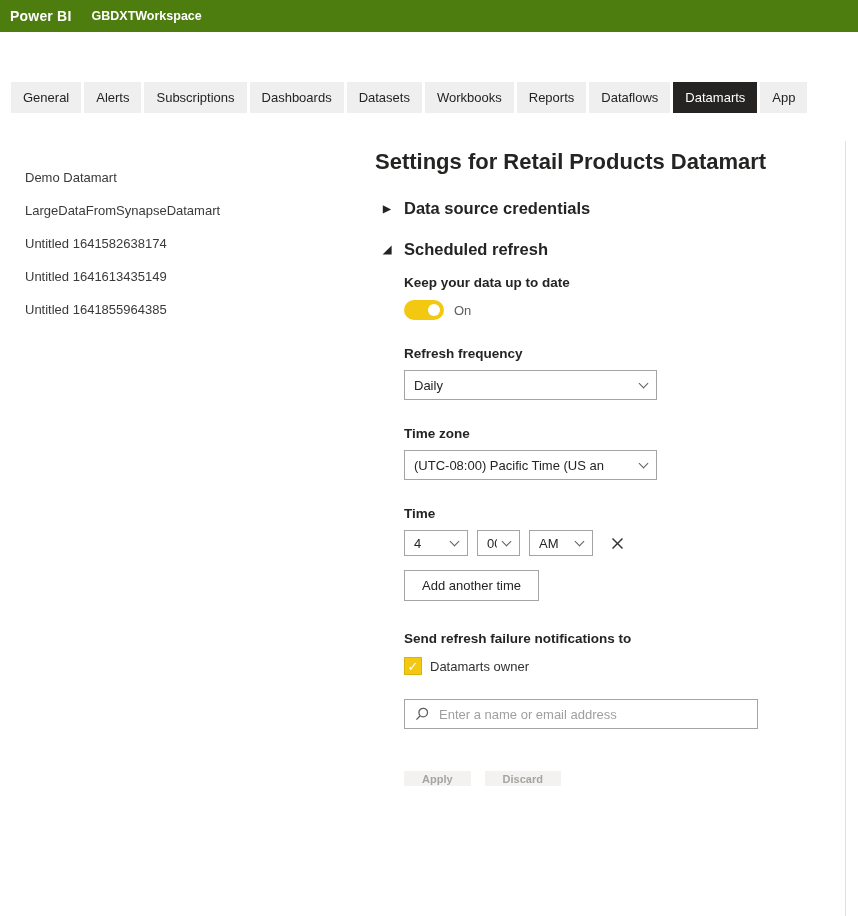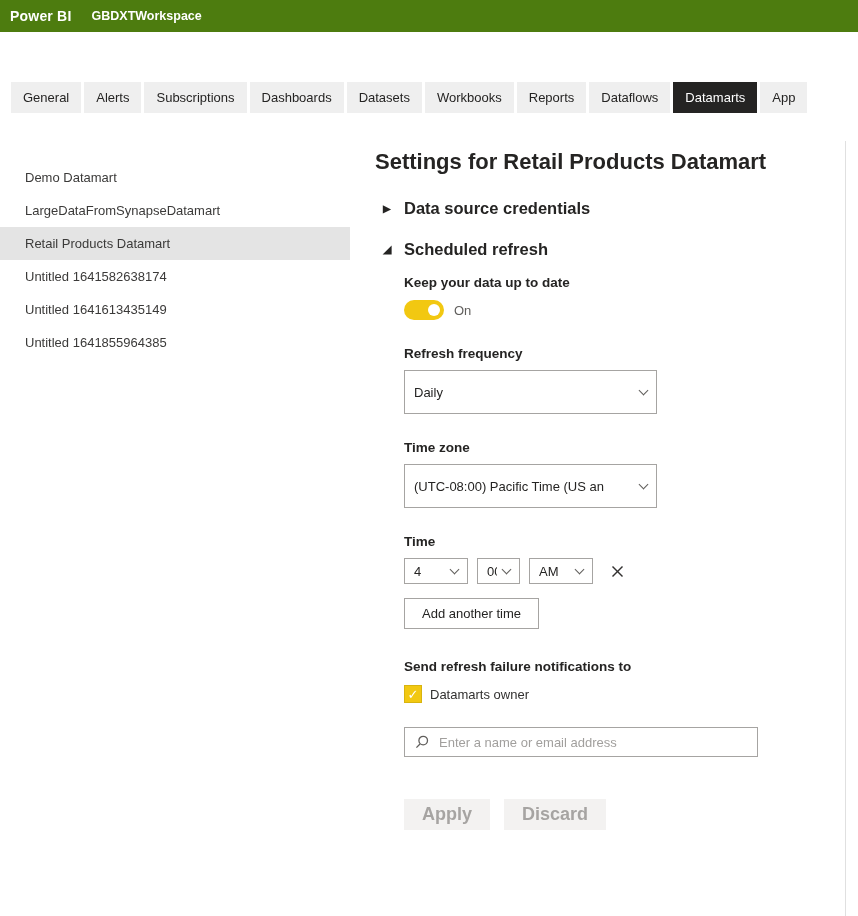--- a/index.html
+++ b/index.html
@@ -64,21 +64,21 @@
     position:relative; cursor:pointer; flex:none;
   }
   .toggle .knob {
     position:absolute; top:4px; left:24px; width:12px; height:12px;
     border-radius:50%; background:#ffffff;
   }
   .toggle-state { font-size:13px; color:#605e5c; }
 
   
   .select {
-    height:44px; border:1px solid #a6a4a2; background:#fff;
+    height:30px; border:1px solid #a6a4a2; background:#fff;
     display:flex; align-items:center; justify-content:space-between;
     padding:0 8px 0 9px; font-size:13px; color:#252423; cursor:pointer;
     overflow:hidden; white-space:nowrap;
   }
   .select .txt { overflow:hidden; white-space:nowrap; }
   .select-wide { width:253px; }
   .chev {
     flex:none; width:7px; height:7px; margin:-4px 1px 0 6px;
     border-right:1.4px solid #605e5c; border-bottom:1.4px solid #605e5c;
     transform:rotate(45deg);
@@ -109,22 +109,22 @@
   .email-input {
     width:100%; height:30px; border:1px solid #a6a4a2; background:#fff;
     font-size:13px; color:#252423; padding:0 20px 0 34px;
     font-family:"Liberation Sans", sans-serif; outline:none;
   }
   .email-input::placeholder { color:#a19f9d; }
 
   
   .actions { display:flex; gap:14px; margin-top:42px; }
   .btn-disabled {
-    height:31px; padding:0 18px; background:#f3f2f1; border:none;
-    color:#a6a4a2; font-size:18px; font-weight:600; cursor:default;
+    height:15px; padding:0 18px; background:#f3f2f1; border:none;
+    color:#a6a4a2; font-size:11px; font-weight:600; cursor:default;
     font-family:"Liberation Sans", sans-serif;
   }
 </style>
 </head>
 <body>
 
 <header class="topbar">
   <span class="brand">Power BI</span>
   <span class="workspace">GBDXTWorkspace</span>
 </header>
@@ -140,21 +140,20 @@
   <div class="tab">Dataflows</div>
   <div class="tab active">Datamarts</div>
   <div class="tab">App</div>
 </nav>
 
 <div class="layout">
 
   <aside class="sidebar">
     <div class="side-item">Demo Datamart</div>
     <div class="side-item">LargeDataFromSynapseDatamart</div>
-    <div class="side-item selected">Retail Products Datamart</div>
     <div class="side-item">Untitled 1641582638174</div>
     <div class="side-item">Untitled 1641613435149</div>
     <div class="side-item">Untitled 1641855964385</div>
   </aside>
 
   <main class="main">
 
     <h1 class="page-title">Settings for Retail Products Datamart</h1>
 
     <div class="section-header">

